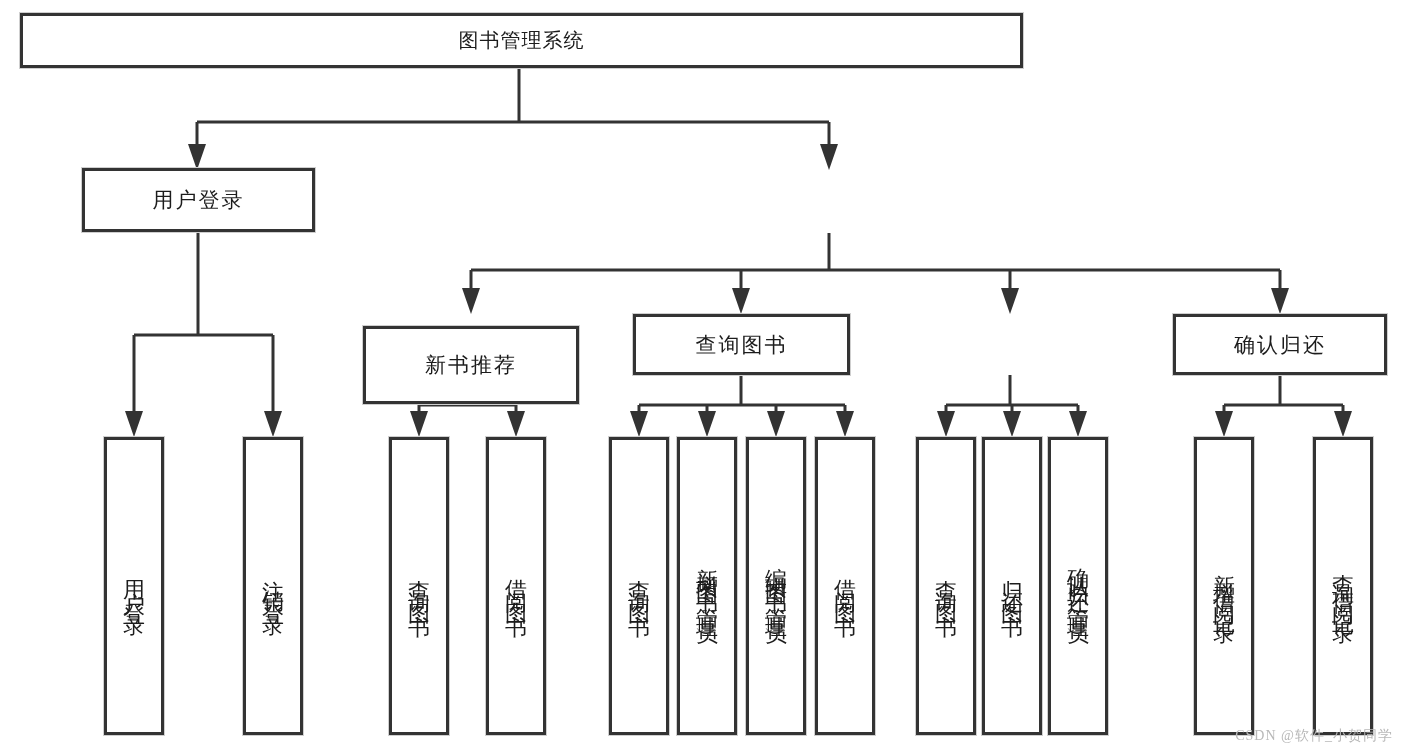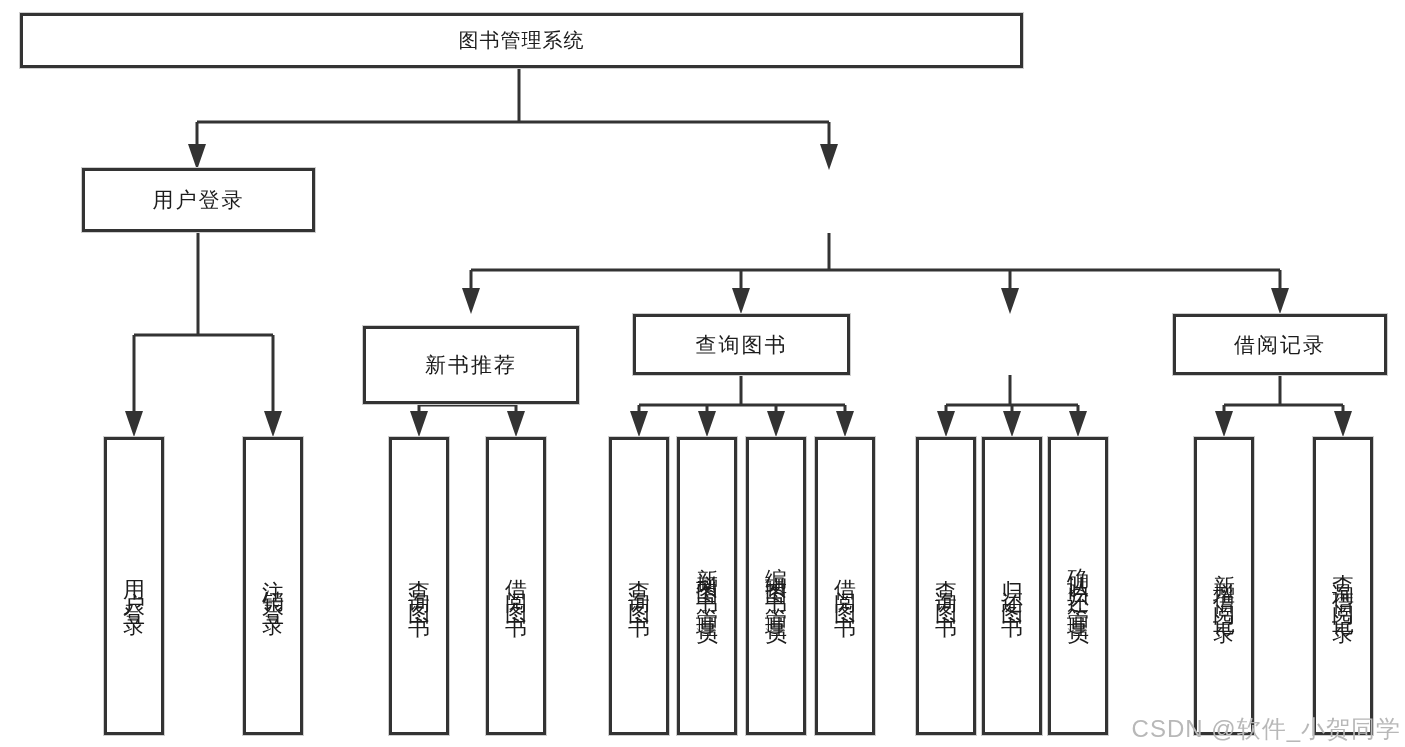--- a/index.html
+++ b/index.html
@@ -48,26 +48,27 @@
   .leaf span {
     writing-mode: vertical-rl;
     font-size: 22px;
     line-height: 1;
     letter-spacing: 12px;
   }
   .leaf.len6 span { letter-spacing: 10px; }
   .leaf.len9 span { letter-spacing: 8px; }
   .watermark {
     position: absolute;
-    right: 4px;
+    right: 12px;
     bottom: 2px;
-    font-size: 24px;
+    font-size: 14px;
     color: var(--watermark);
     letter-spacing: 1px;
     white-space: nowrap;
+    font-family: Liberation Serif, serif;
   }
 </style>
 </head>
 <body>
 
 <div class="stage">
 
   <svg class="wires" viewBox="0 0 1405 747" xmlns="http://www.w3.org/2000/svg">
     <g>
       <line x1="519" y1="68" x2="519" y2="123"></line>
@@ -145,21 +146,21 @@
     <span>用户登录</span>
   </div>
 
   <div class="box branch" style="left:363px;top:326px;width:216px;height:78px">
     <span>新书推荐</span>
   </div>
   <div class="box branch" style="left:633px;top:314px;width:217px;height:61px">
     <span>查询图书</span>
   </div>
   <div class="box branch" style="left:1173px;top:314px;width:214px;height:61px">
-    <span>借阅记录</span>
+    <span>确认归还</span>
   </div>
 
   <div class="box leaf" style="left:104px;top:437px;width:60px;height:298px">
     <span>用户登录</span>
   </div>
   <div class="box leaf" style="left:243px;top:437px;width:60px;height:298px">
     <span>注销登录</span>
   </div>
 
   <div class="box leaf" style="left:389px;top:437px;width:60px;height:298px">

